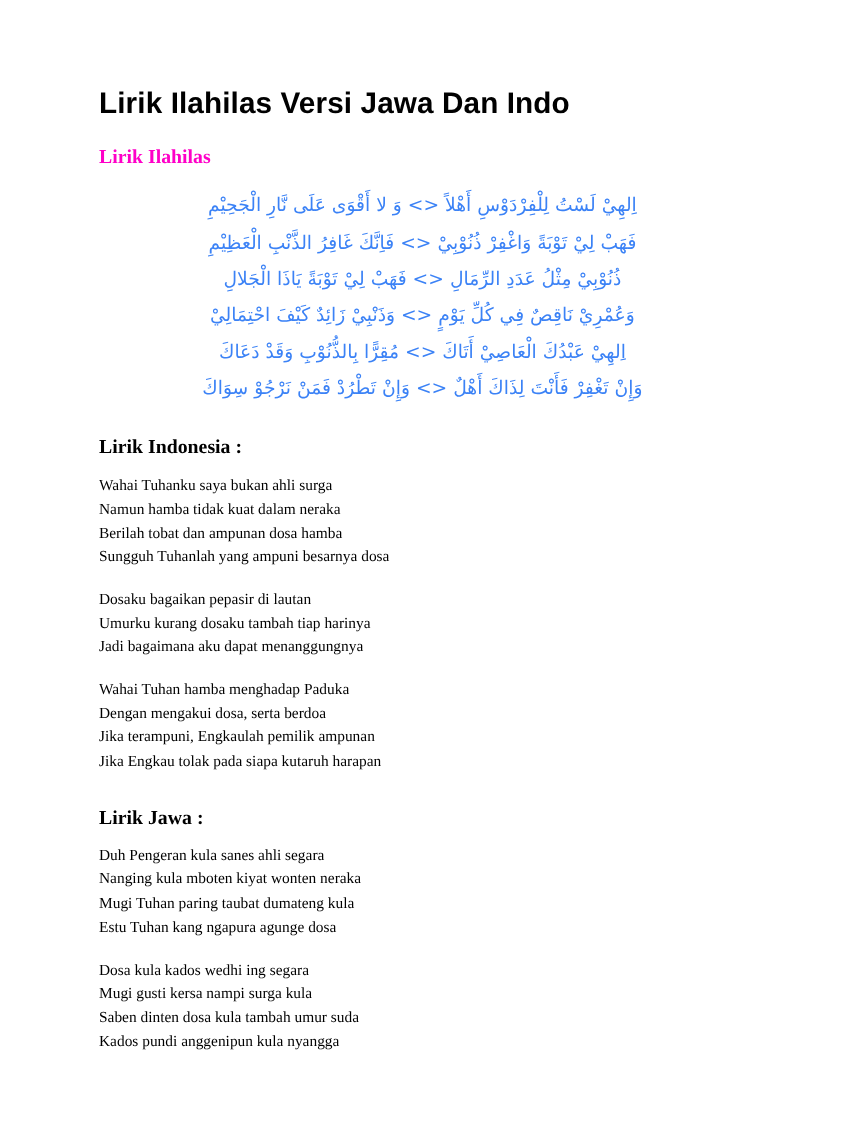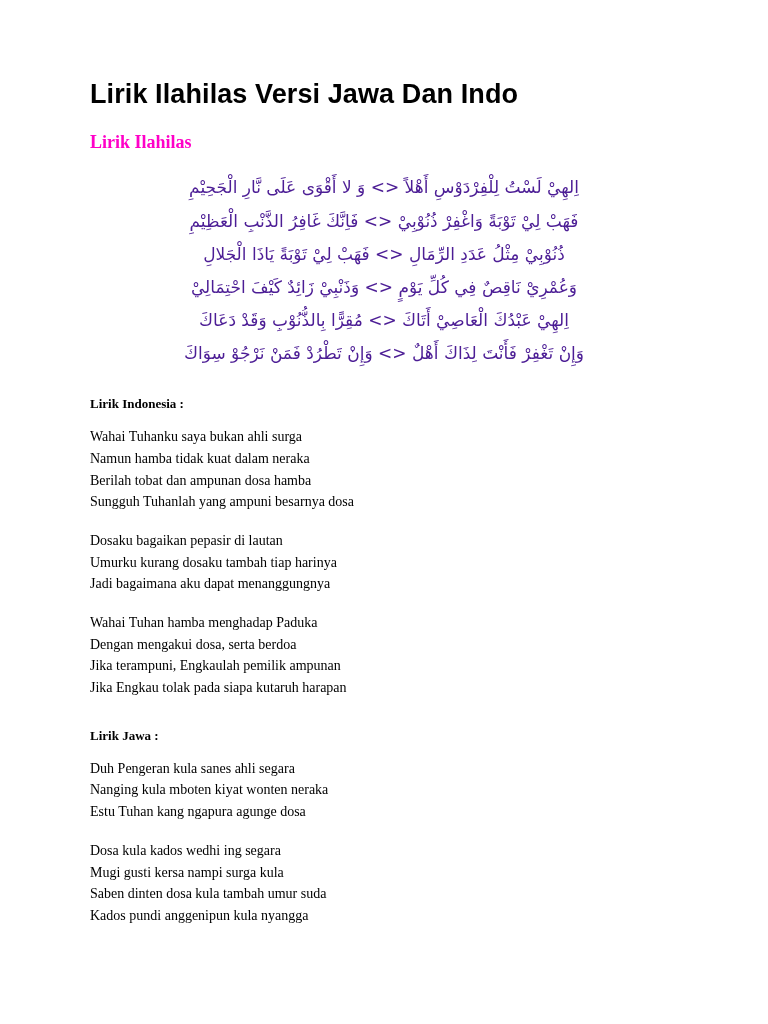--- a/index.html
+++ b/index.html
@@ -37,31 +37,31 @@
     color: #ff00c8;
     margin: 0 0 18px 0;
     padding-right: 40px;
   }
   .arabic-block {
     direction: rtl;
     text-align: center;
     font-family: "DejaVu Sans", sans-serif;
     font-size: 17px;
     line-height: 1.95;
-    color: #4c1d95;
+    color: #3b82f6;
     margin: 0 auto 26px auto;
     width: 420px;
     unicode-bidi: bidi-override;
   }
   .arabic-line {
     white-space: nowrap;
   }
   .section-label {
     font-family: "Liberation Serif", serif;
-    font-size: 13px;
+    font-size: 18px;
     font-weight: bold;
     margin: 0 0 14px 0;
   }
   .verse {
     font-family: "Liberation Serif", serif;
     font-size: 14px;
     line-height: 1.55;
     margin: 0 0 17px 0;
   }
   .verse div {
@@ -112,20 +112,21 @@
   </div>
 
   <div class="spacer-md"></div>
 
   <div class="section">
     <div class="section-label">Lirik Jawa :</div>
 
     <div class="verse">
       <div>Duh Pengeran kula sanes ahli segara</div>
       <div>Nanging kula mboten kiyat wonten neraka</div>
+      <div>Mugi Tuhan paring taubat dumateng kula</div>
       <div>Estu Tuhan kang ngapura agunge dosa</div>
     </div>
 
     <div class="verse">
       <div>Dosa kula kados wedhi ing segara</div>
       <div>Mugi gusti kersa nampi surga kula</div>
       <div>Saben dinten dosa kula tambah umur suda</div>
       <div>Kados pundi anggenipun kula nyangga</div>
     </div>
   </div>

